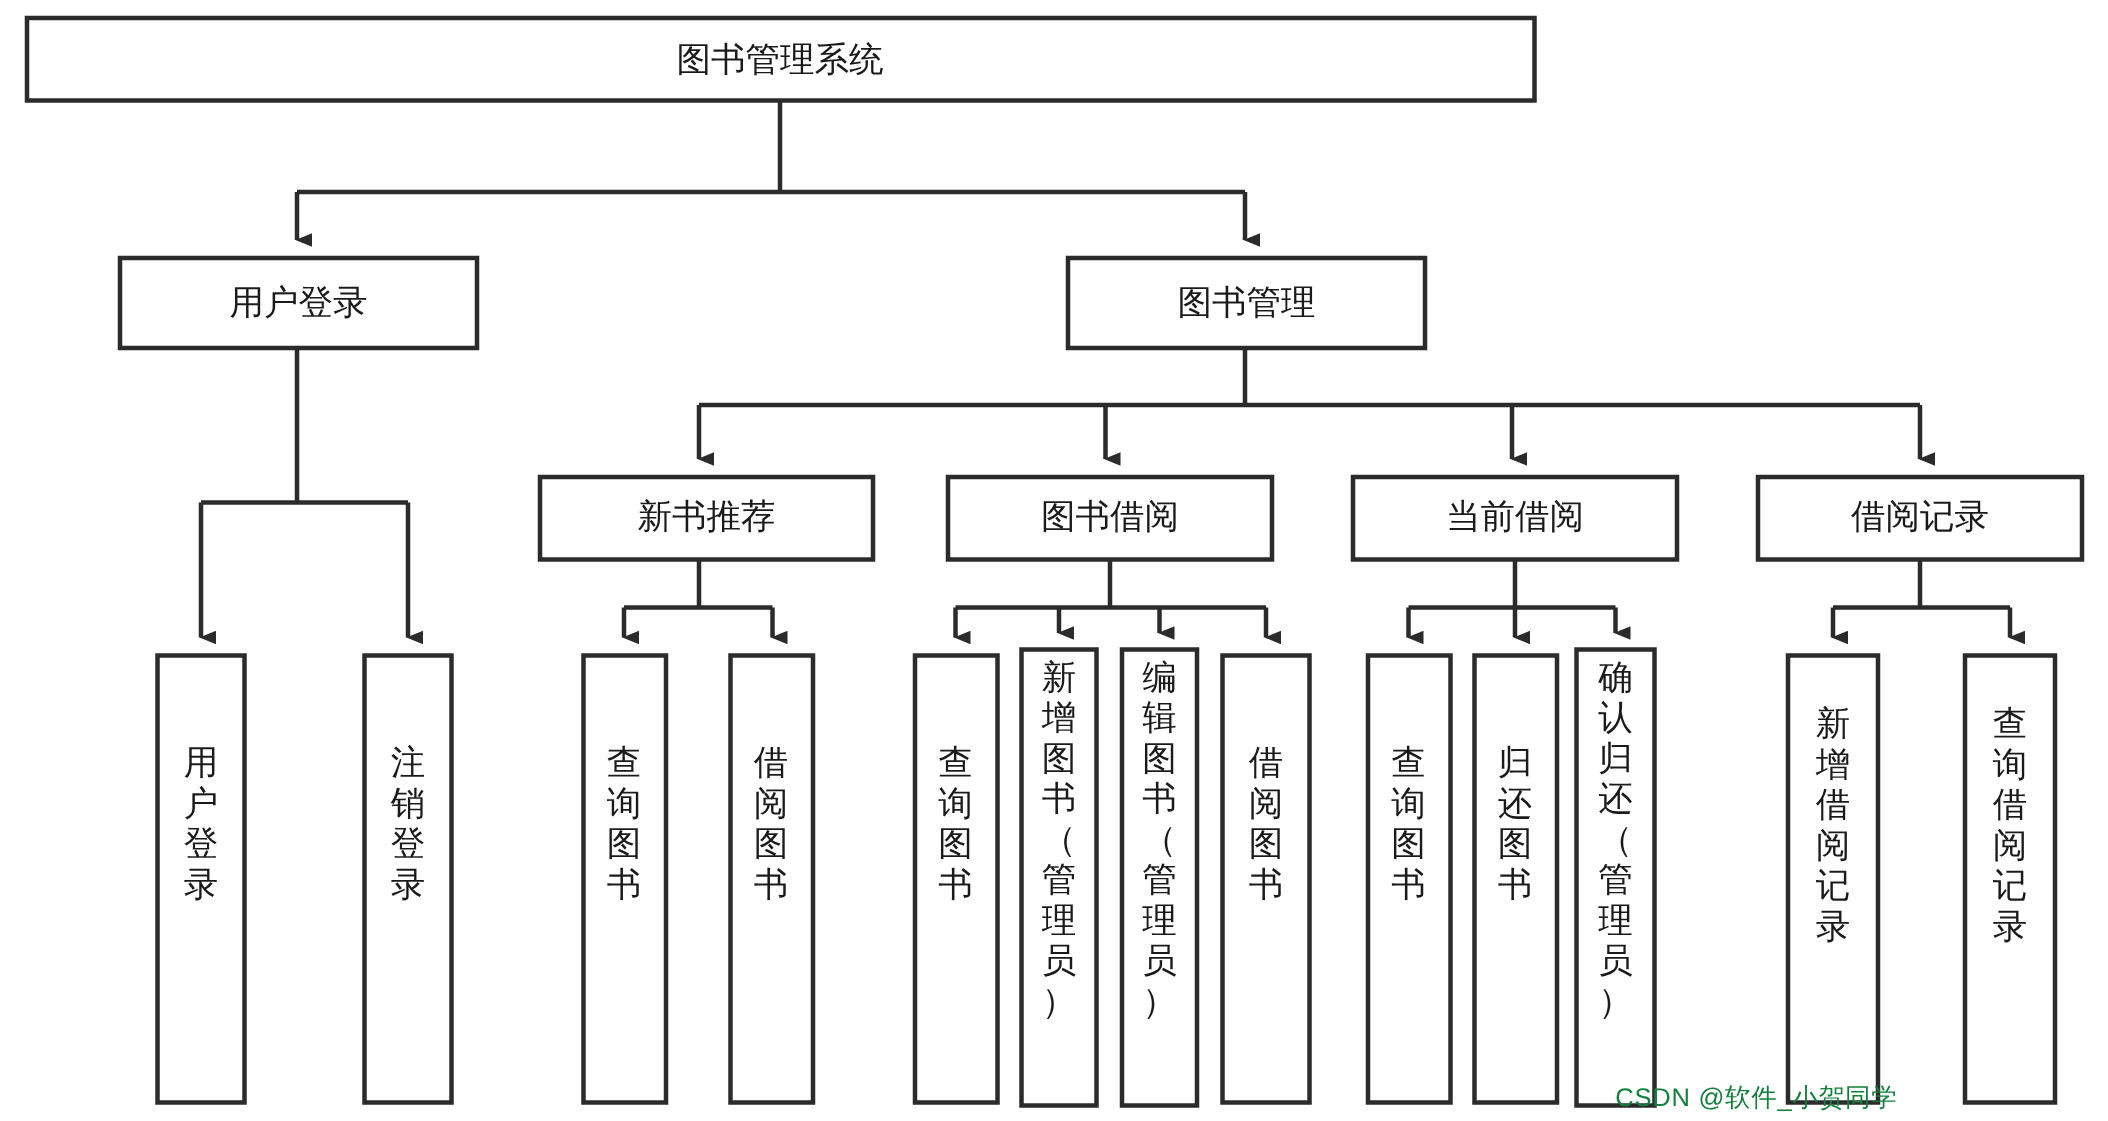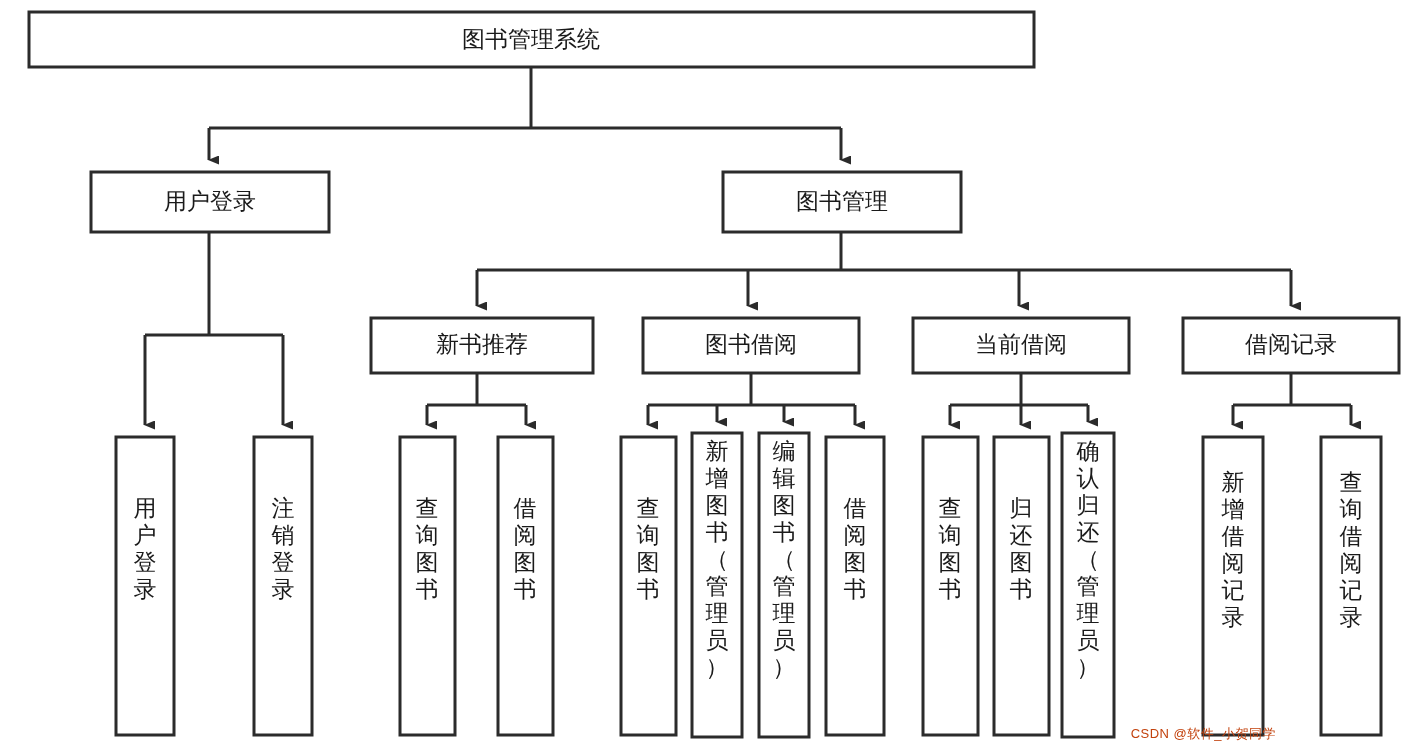--- a/index.html
+++ b/index.html
@@ -2,37 +2,37 @@
 <html><head>
 <meta charset="utf-8">
 <title>图书管理系统 功能结构图</title>
 <style>
   html,body{margin:0;padding:0;background:#ffffff;}
   body{
     width:1405px;height:747px;
     font-family:"Liberation Sans","DejaVu Sans",sans-serif;
     overflow:hidden;
   }
-  #diagram-root{position:relative;width:1273px;height:747px;background:#ffffff;margin-left:11px;}
+  #diagram-root{position:relative;width:1273px;height:747px;background:#ffffff;}
   svg#flow{position:absolute;left:0;top:0;width:1405px;height:747px;display:block;}
   .box-rect{fill:#ffffff;stroke:#2b2b2b;stroke-width:3;}
   .conn{stroke:#2b2b2b;stroke-width:3;fill:none;stroke-linecap:butt;}
   .node-label{
     font-family:"Liberation Sans","DejaVu Sans",sans-serif;
     fill:#1a1a1a;font-size:23px;text-anchor:middle;
     dominant-baseline:middle;
   }
   .vert-label{
     font-family:"Liberation Sans","DejaVu Sans",sans-serif;
     fill:#1a1a1a;font-size:23px;text-anchor:middle;
   }
   .watermark{
     position:absolute;right:8px;bottom:4px;
     font-family:"Liberation Sans","DejaVu Sans",sans-serif;
-    font-size:13px;color:#c2410c;white-space:nowrap;
+    font-size:17px;color:#15803d;white-space:nowrap;
     letter-spacing:.5px;user-select:none;
   }
 </style>
 </head>
 <body>
 
 <div id="diagram-root">
 
   <svg id="flow" viewBox="0 0 1405 747">
     <defs>

